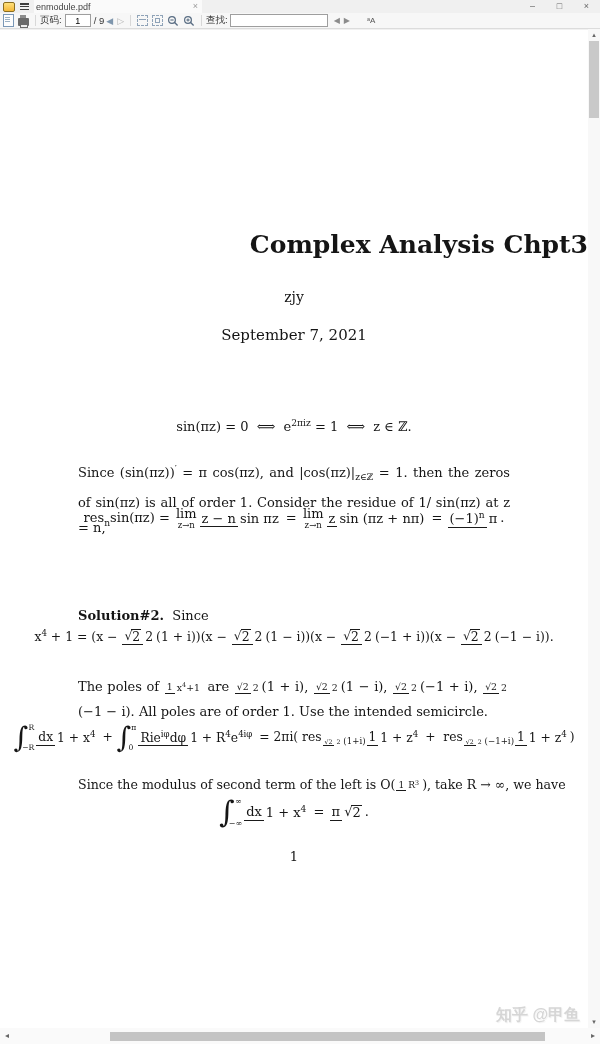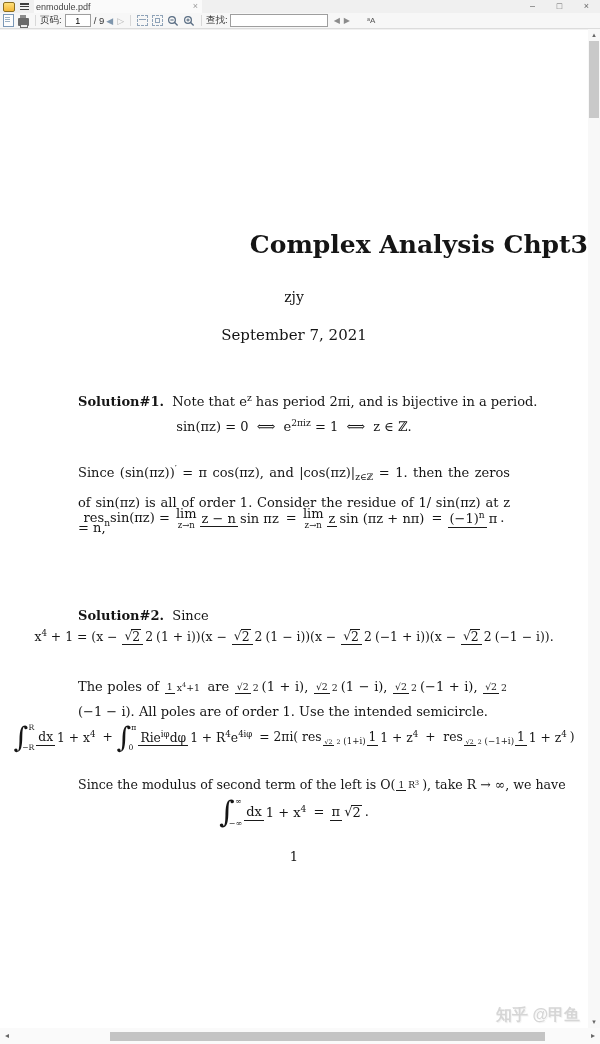--- a/index.html
+++ b/index.html
@@ -153,21 +153,20 @@
   <span class="find-arrow">◀</span>
   <span class="find-arrow">▶</span>
   <span class="matchcase">ᵃA</span>
 </div>
 
 <div class="pdf-page">
   <div class="doc-title" style="top:200px">Complex Analysis Chpt3</div>
   <div class="doc-center author" style="top:259px">zjy</div>
   <div class="doc-center date" style="top:296px">September 7, 2021</div>
 
-  <div class="para nowrap" style="top:356px"><span class="mb">Solution#1.</span>&nbsp; Note that e<span class="msup">z</span> has period 2πi, and is bijective in a period.</div>
   <div class="eq" style="top:388px">sin(πz) = 0&nbsp; ⟺ &nbsp;e<span class="msup">2πiz</span> = 1&nbsp; ⟺ &nbsp;z ∈ ℤ.</div>
   <div class="para" style="top:427px">Since (sin(πz))<span class="msup">′</span> = π cos(πz), and |cos(πz)|<span class="msub">z∈ℤ</span> = 1. then the zeros of sin(πz) is all of order 1. Consider the residue of 1/ sin(πz) at z = n,</div>
   <div class="eq" style="top:477px">res<span class="msub">n</span>sin(πz) = <span class="munder">
         <span>lim</span>
         <span class="uu">z→n</span>
       </span><span class="mfrac">
         <span class="num">z − n</span>
         <span class="den">sin πz</span>
       </span> = <span class="munder">
         <span>lim</span>

